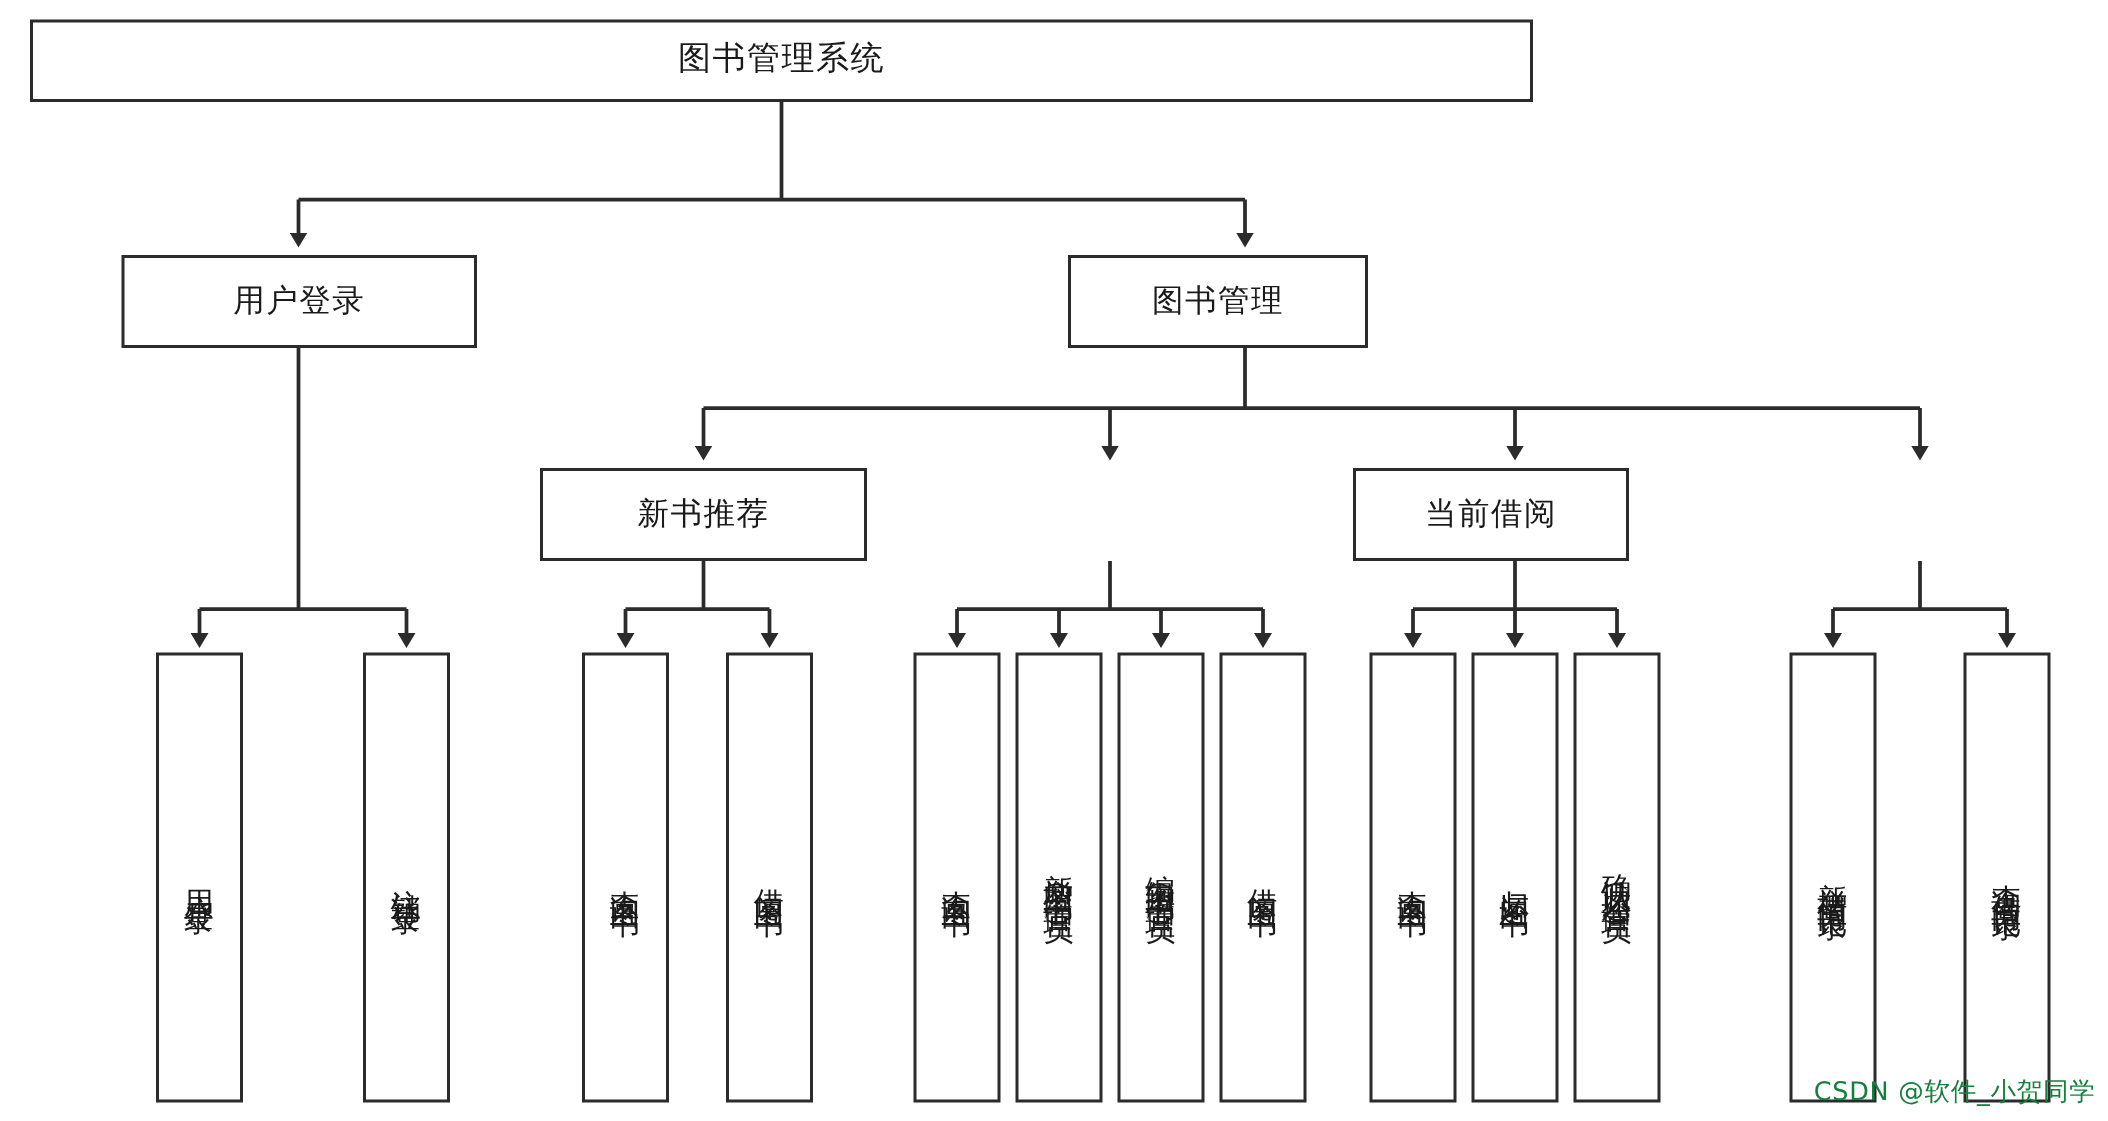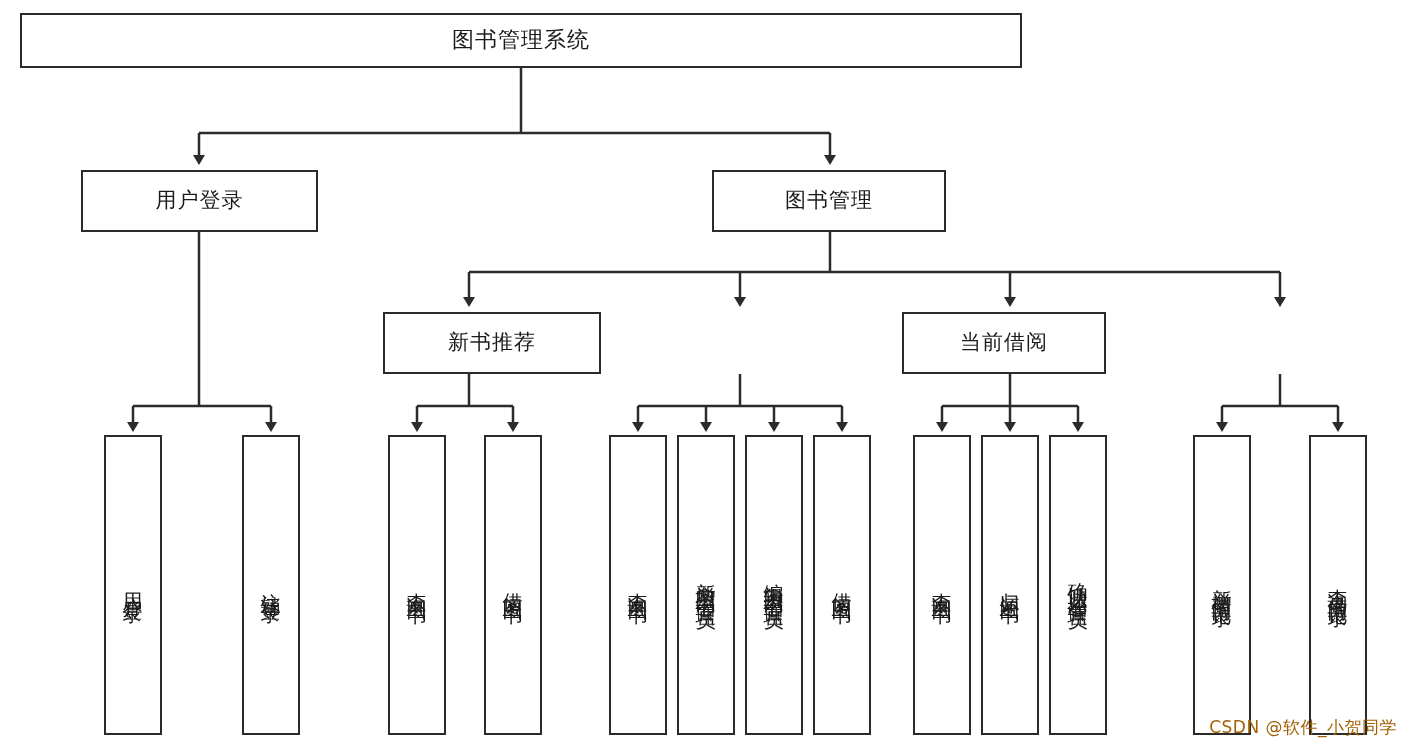--- a/index.html
+++ b/index.html
@@ -61,21 +61,21 @@
     top: 0;
     width: 1405px;
     height: 747px;
     pointer-events: none;
   }
   .watermark {
     position: absolute;
     right: 8px;
     bottom: 8px;
     font-size: 17px;
-    color: #a16207;
+    color: #15803d;
     letter-spacing: 0.5px;
     white-space: nowrap;
   }
 </style>
 </head>
 <body>
 
 <div id="canvas">
 
   <svg class="edges" viewBox="0 0 1405 747" xmlns="http://www.w3.org/2000/svg">
@@ -129,30 +129,30 @@
   </svg>
 
   <div class="node h root" style="left:20px; top:13px; width:1002px; height:55px;">
     <span class="lbl">图书管理系统</span>
   </div>
 
   <div class="node h" style="left:81px; top:170px; width:237px; height:62px;">
     <span class="lbl">用户登录</span>
   </div>
 
-  <div class="node h" style="left:712px; top:170px; width:234px; height:62px;">
+  <div class="node h" style="left:712px; top:170px; width:200px; height:62px;">
     <span class="lbl">图书管理</span>
   </div>
 
-  <div class="node h" style="left:360px; top:312px; width:218px; height:62px;margin-left:23px;">
+  <div class="node h" style="left:360px; top:312px; width:218px; height:62px;">
     <span class="lbl">新书推荐</span>
   </div>
 
 
-  <div class="node h" style="left:902px; top:312px; width:204px; height:62px;">
+  <div class="node h" style="left:902px; top:312px; width:184px; height:62px;">
     <span class="lbl">当前借阅</span>
   </div>
 
 
   <div class="node v" style="left:104px; top:435px; width:58px; height:300px;">
     <span class="vtext">用户登录</span>
   </div>
 
   <div class="node v" style="left:242px; top:435px; width:58px; height:300px;">
     <span class="vtext">注销登录</span>

